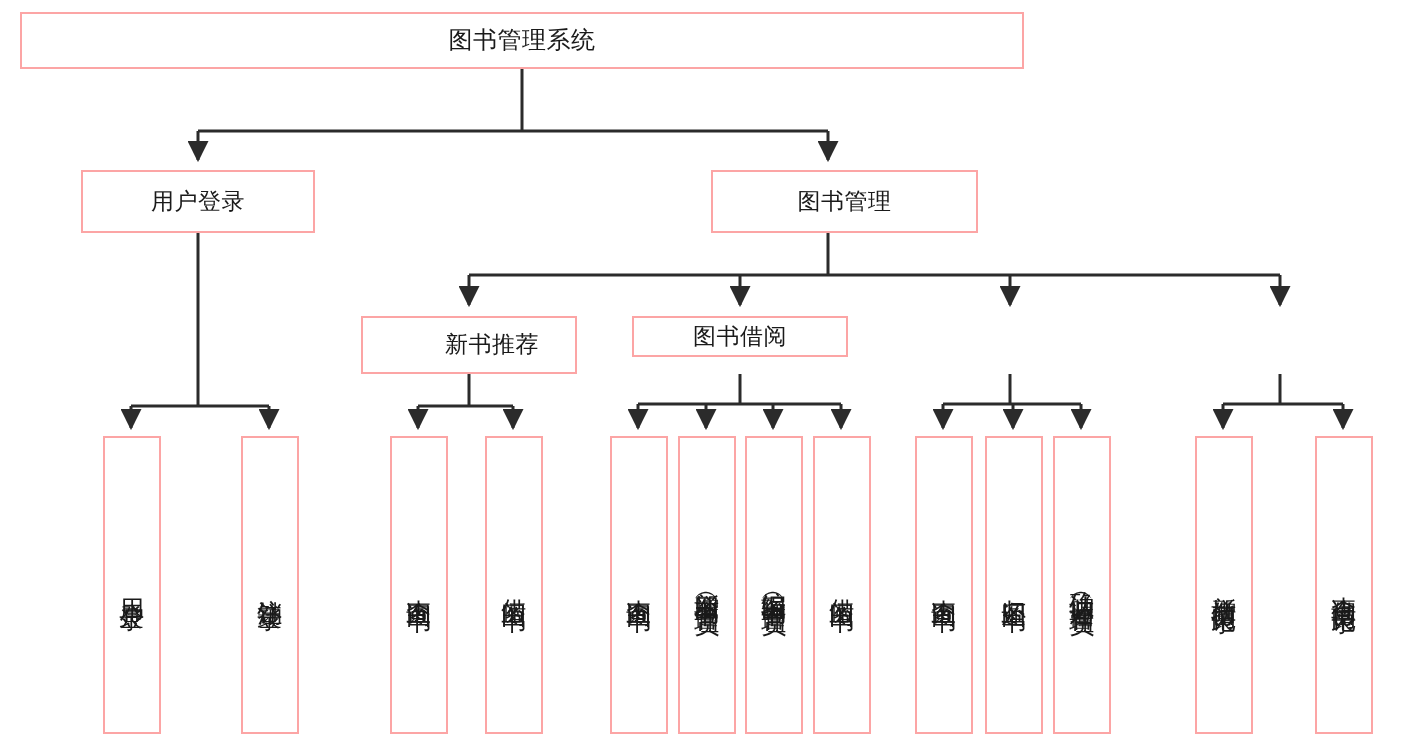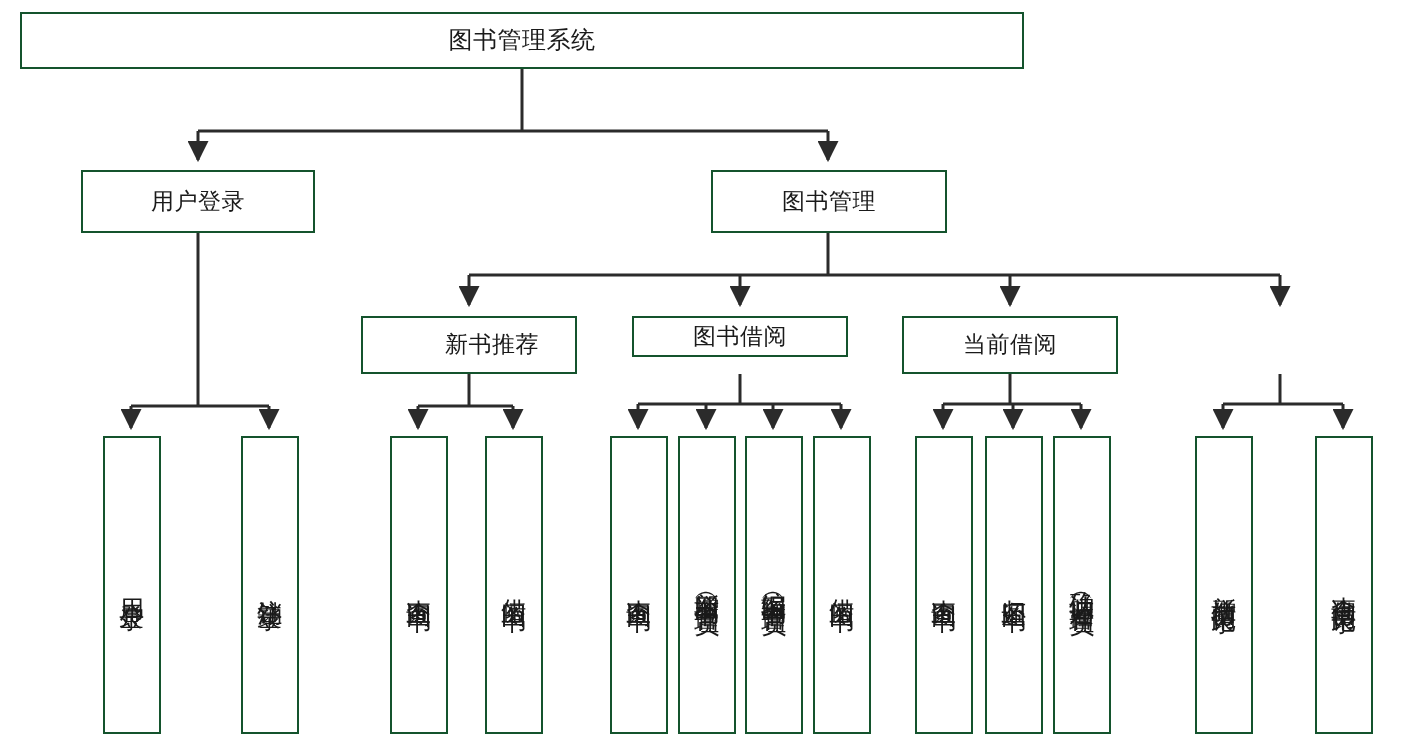--- a/index.html
+++ b/index.html
@@ -22,21 +22,21 @@
     position: absolute;
     left: 0;
     top: 0;
     width: 1405px;
     height: 747px;
     pointer-events: none;
   }
   .node {
     position: absolute;
     box-sizing: border-box;
-    border: 2px solid #14532d;
+    border: 2px solid #fca5a5;
     background: #ffffff;
     display: flex;
     align-items: center;
     justify-content: center;
     color: #1a1a1a;
     text-align: center;
   }
   .node.horiz {
     font-size: 23px;
     line-height: 1.2;
@@ -125,32 +125,29 @@
     </g>
   </svg>
 
   <div class="node horiz root" style="left:20px; top:12px; width:1004px; height:57px;">
     <span>图书管理系统</span>
   </div>
 
   <div class="node horiz" style="left:81px; top:170px; width:234px; height:63px;">
     <span>用户登录</span>
   </div>
-  <div class="node horiz" style="left:711px; top:170px; width:236px; height:63px;">
+  <div class="node horiz" style="left:711px; top:170px; width:267px; height:63px;">
     <span>图书管理</span>
   </div>
 
   <div class="node horiz" style="left:361px; top:316px; width:216px; height:58px;padding-left:46px;">
     <span>新书推荐</span>
   </div>
   <div class="node horiz" style="left:632px; top:316px; width:216px; height:41px;">
     <span>图书借阅</span>
-  </div>
-  <div class="node horiz" style="left:902px; top:316px; width:216px; height:58px;">
-    <span>当前借阅</span>
   </div>
 
   <div class="node vert" style="left:103px; top:436px; width:58px; height:298px;">
     <span class="vlabel">用户登录</span>
   </div>
   <div class="node vert" style="left:241px; top:436px; width:58px; height:298px;">
     <span class="vlabel">注销登录</span>
   </div>
 
   <div class="node vert" style="left:390px; top:436px; width:58px; height:298px;">

